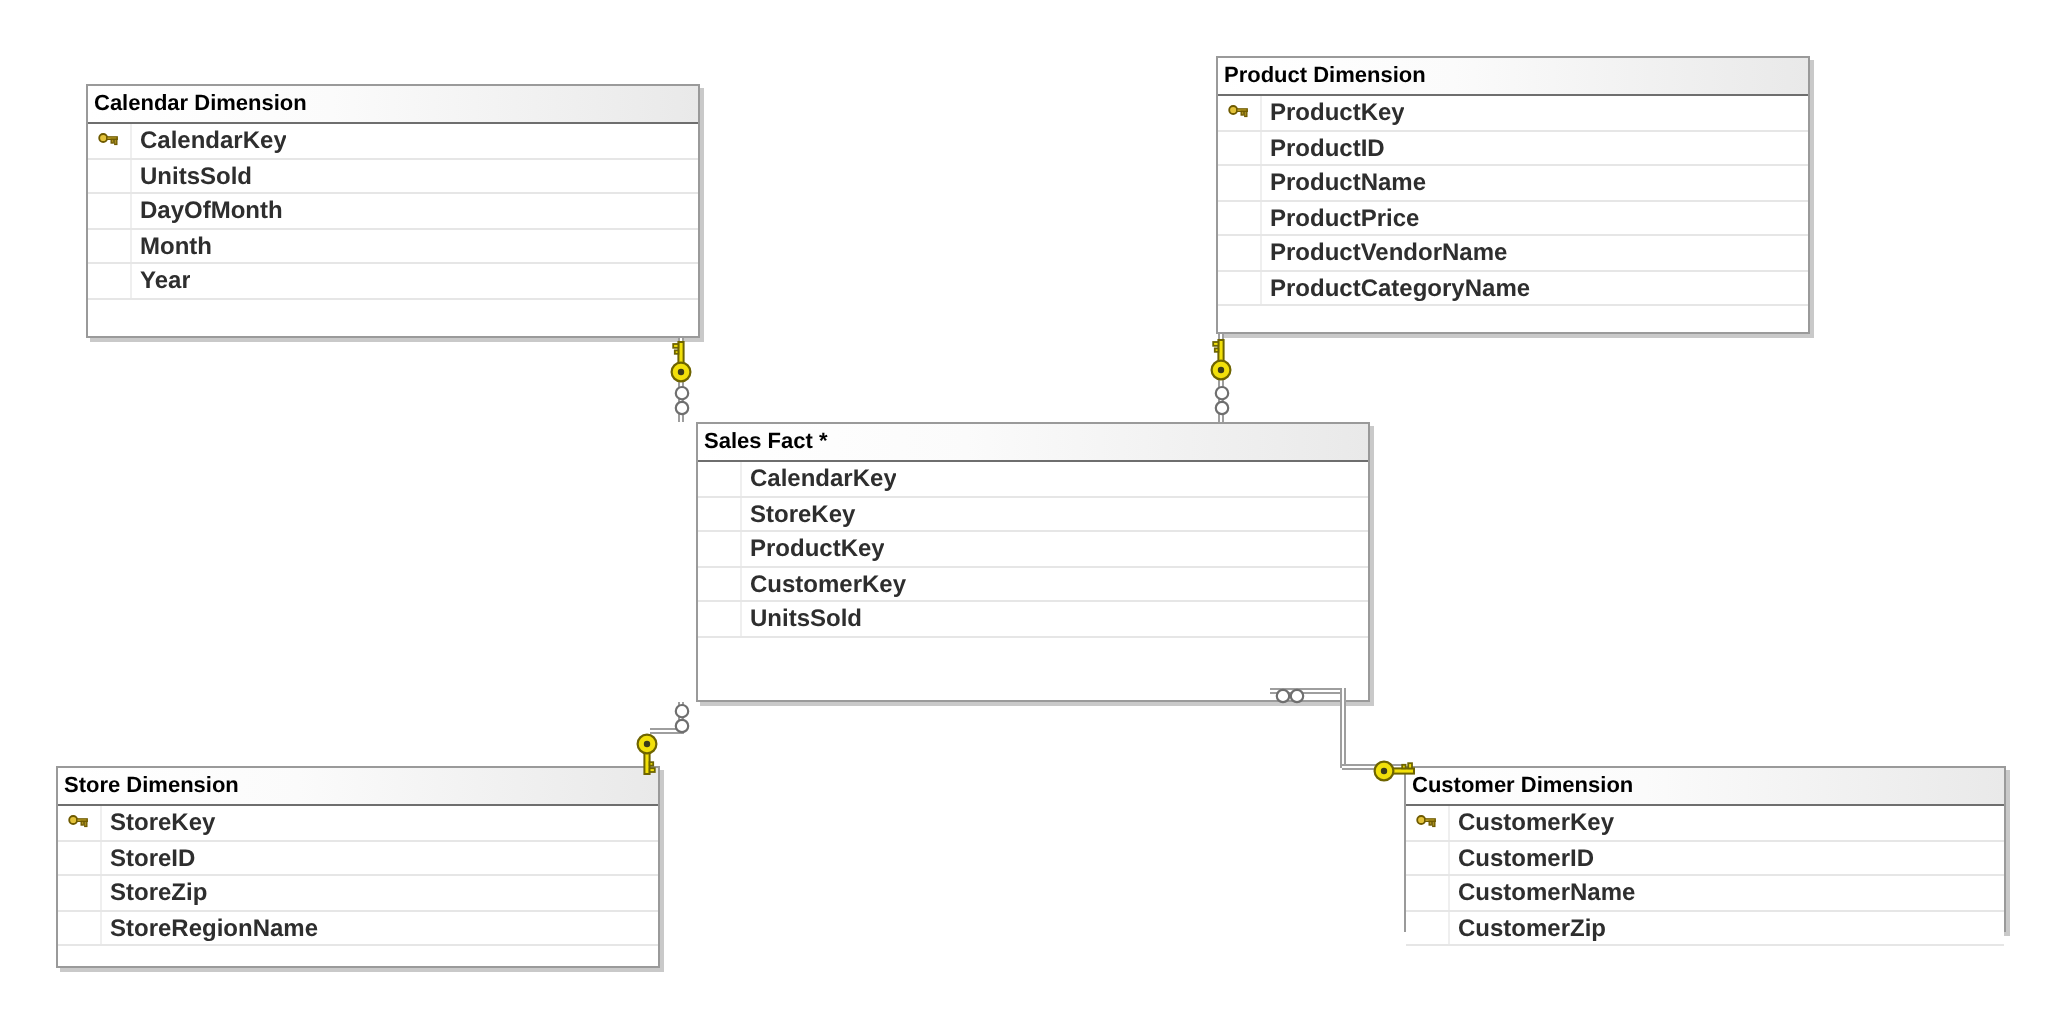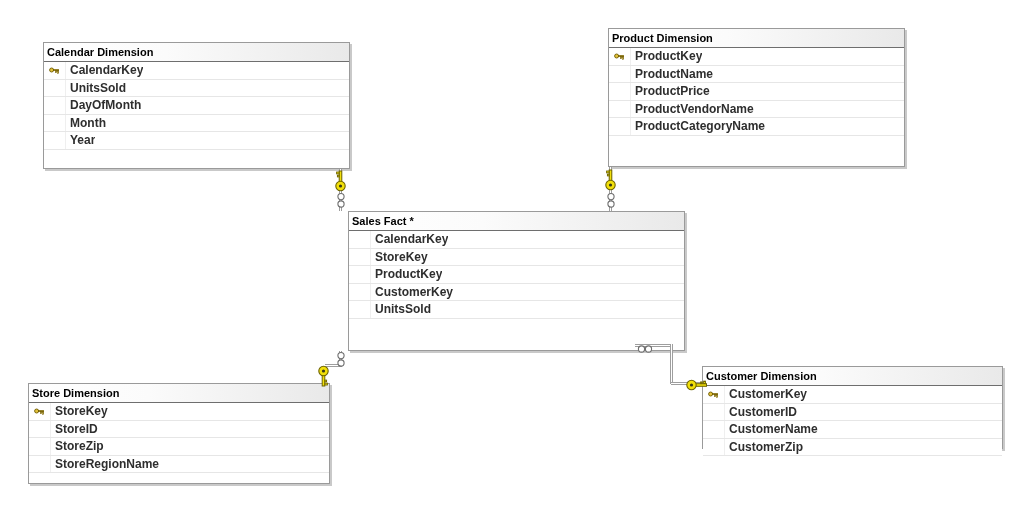--- a/index.html
+++ b/index.html
@@ -90,20 +90,24 @@
     <rect x="4.4" y="3.45" width="5.2" height="1.2" fill="#e3c23a" stroke="#6e5a00" stroke-width="0.7"></rect>
     <rect x="6.6" y="4.6" width="1" height="1.9" fill="#e3c23a" stroke="#6e5a00" stroke-width="0.7"></rect>
     <rect x="8.4" y="4.6" width="1" height="2.6" fill="#e3c23a" stroke="#6e5a00" stroke-width="0.7"></rect>
   </svg>
 </span>
         </div>
       <div class="colname">ProductKey</div>
     </div>
     <div class="trow">
       <div class="gutter"></div>
+      <div class="colname">ProductID</div>
+    </div>
+    <div class="trow">
+      <div class="gutter"></div>
       <div class="colname">ProductName</div>
     </div>
     <div class="trow">
       <div class="gutter"></div>
       <div class="colname">ProductPrice</div>
     </div>
     <div class="trow">
       <div class="gutter"></div>
       <div class="colname">ProductVendorName</div>
     </div>
@@ -159,21 +163,21 @@
     <div class="trow">
       <div class="gutter"></div>
       <div class="colname">StoreZip</div>
     </div>
     <div class="trow">
       <div class="gutter"></div>
       <div class="colname">StoreRegionName</div>
     </div>
   </div>
 
-  <div class="dbtable" style="left:702px;top:366px;width:301px;height:83px">
+  <div class="dbtable" style="left:702px;top:383px;width:301px;height:83px">
     <div class="thead">Customer Dimension</div>
     <div class="trow">
       <div class="gutter">
           <span>
   <svg width="11" height="9" viewBox="0 0 11 9">
     <circle cx="2.6" cy="4" r="2" fill="#e3c23a" stroke="#6e5a00" stroke-width="0.9"></circle>
     <rect x="4.4" y="3.45" width="5.2" height="1.2" fill="#e3c23a" stroke="#6e5a00" stroke-width="0.7"></rect>
     <rect x="6.6" y="4.6" width="1" height="1.9" fill="#e3c23a" stroke="#6e5a00" stroke-width="0.7"></rect>
     <rect x="8.4" y="4.6" width="1" height="2.6" fill="#e3c23a" stroke="#6e5a00" stroke-width="0.7"></rect>
   </svg>

